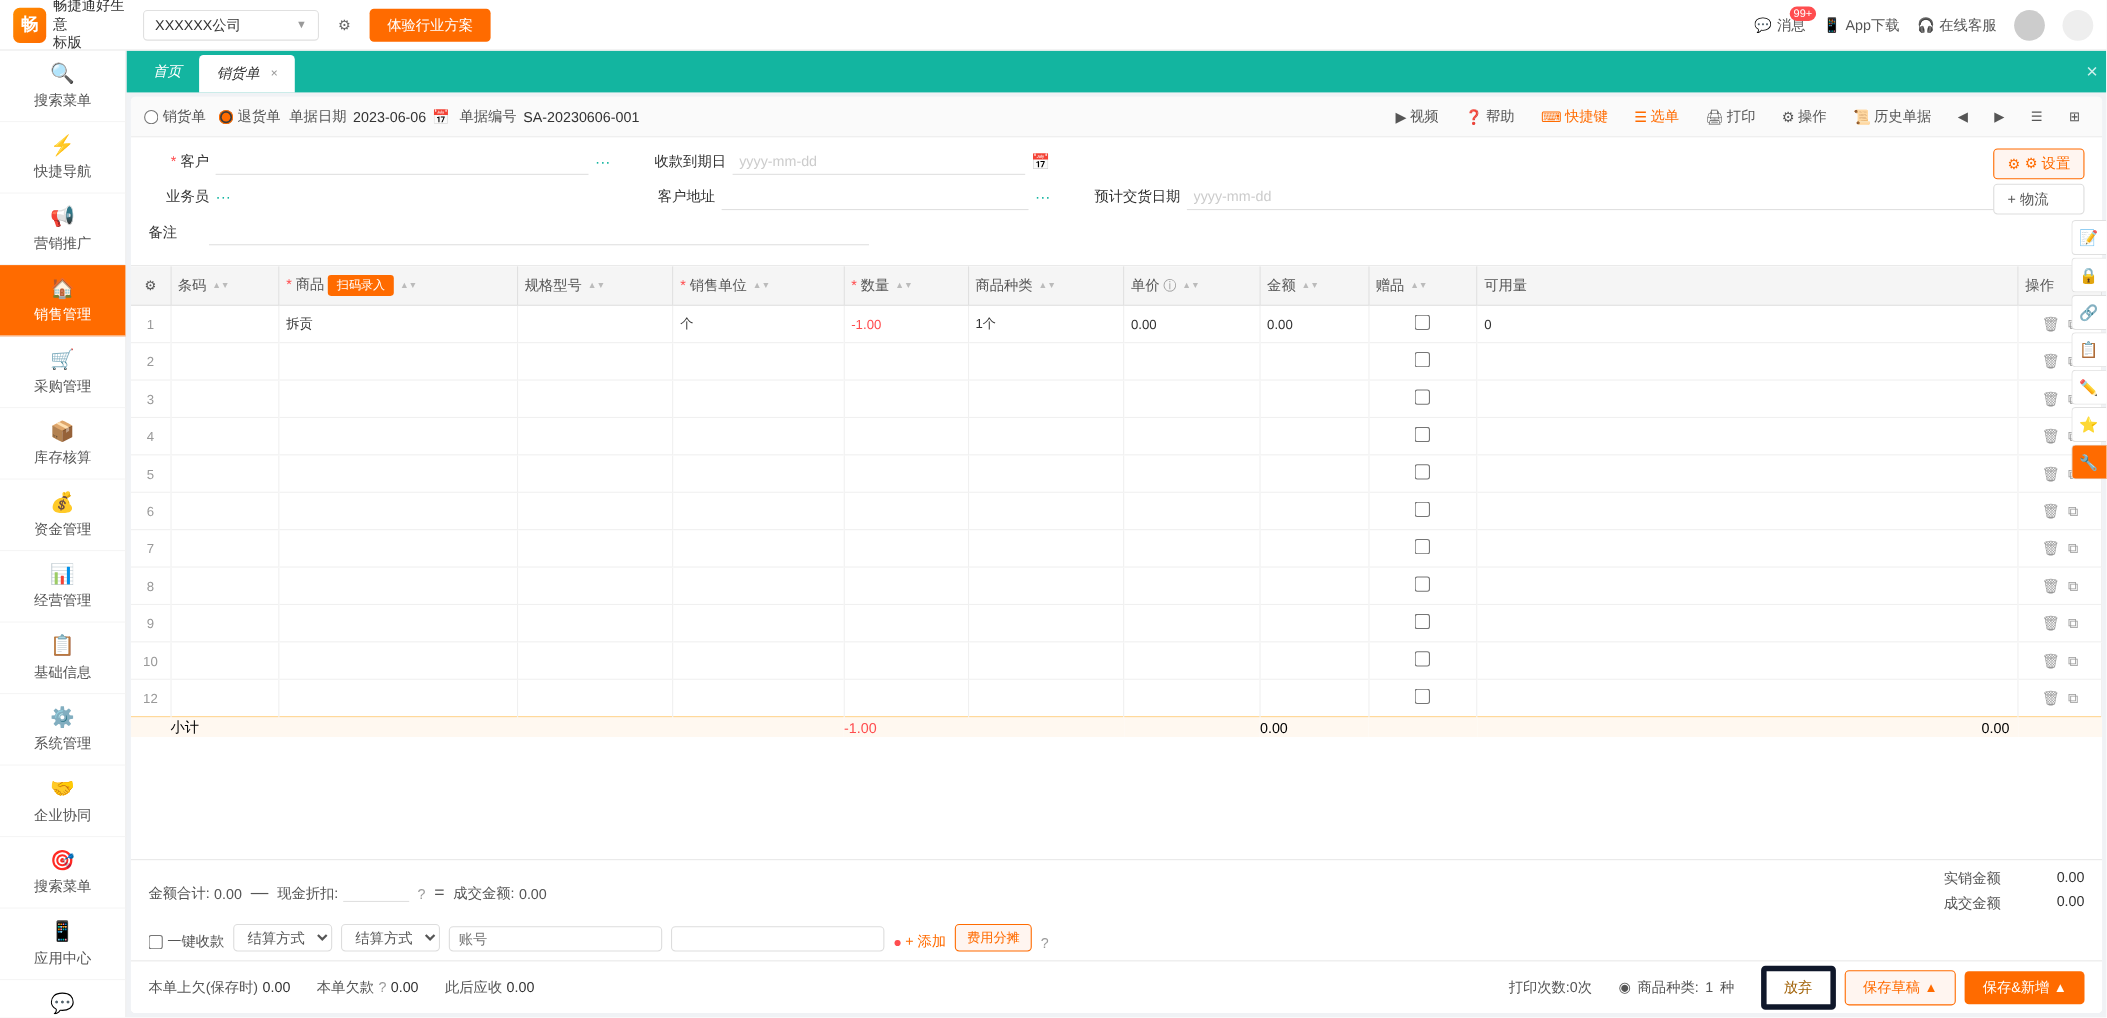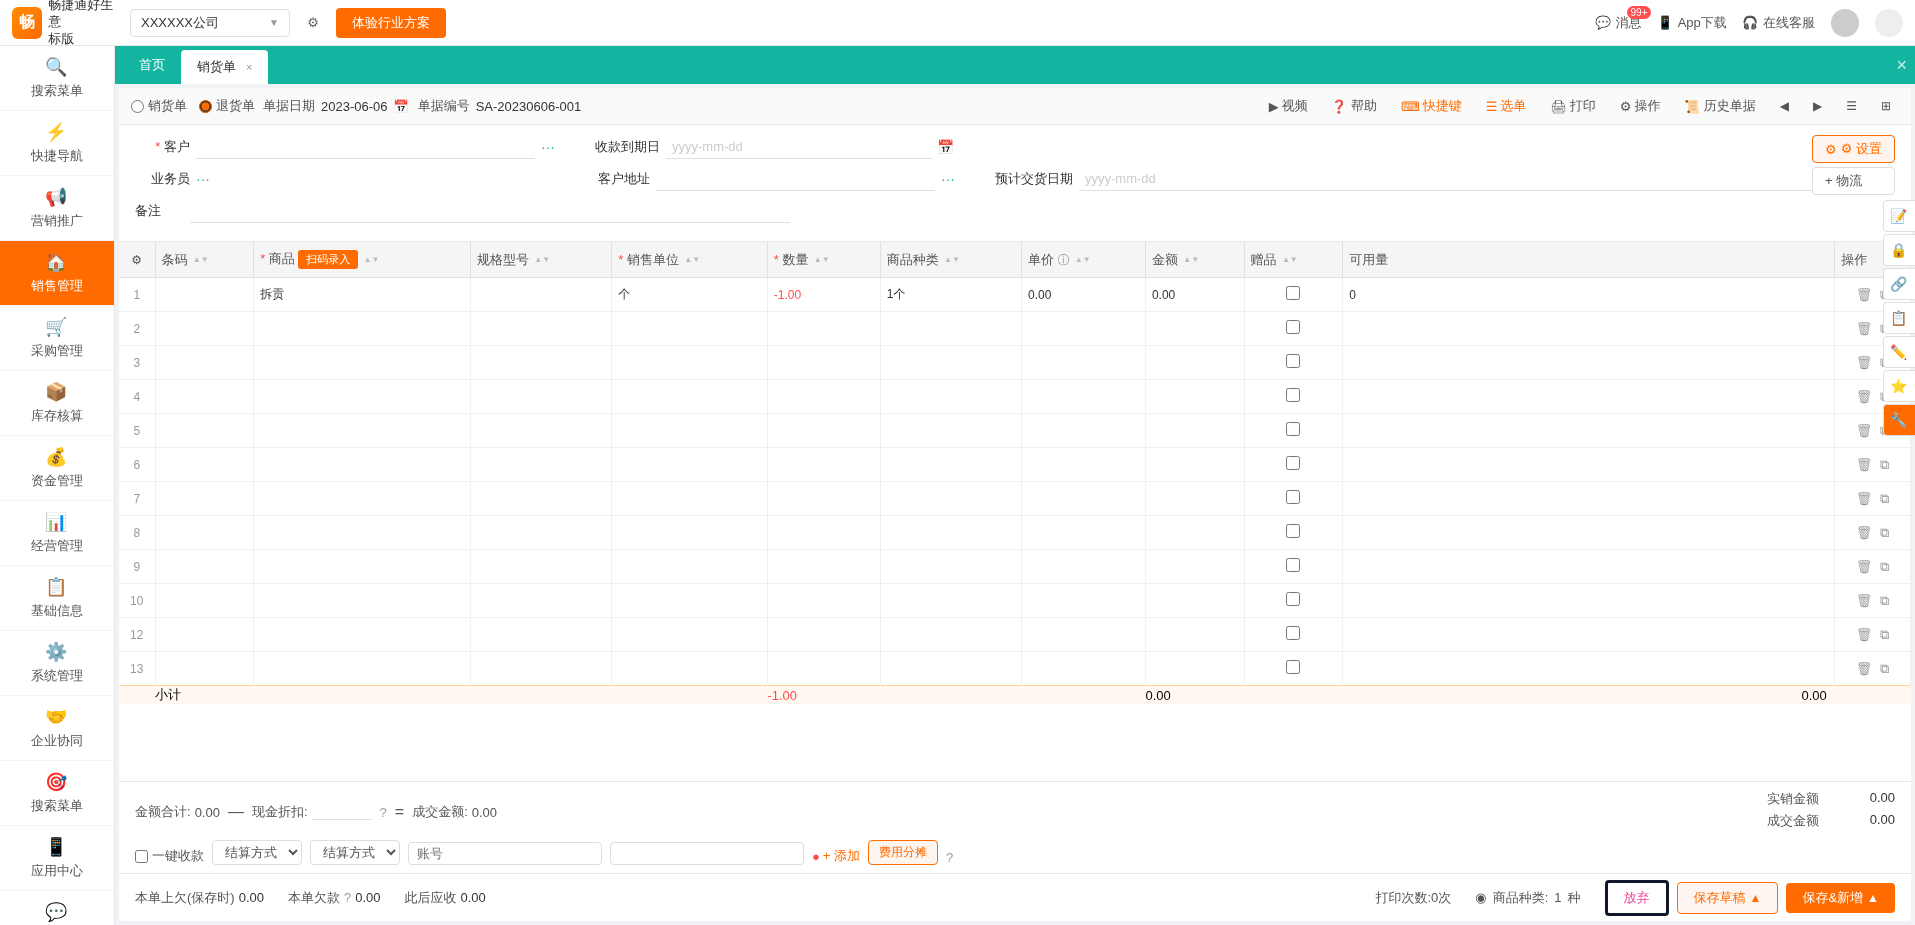--- a/index.html
+++ b/index.html
@@ -94,21 +94,21 @@
       background: #13b5a0;
       display: flex;
       align-items: center;
       height: 38px;
       padding: 0 8px;
       flex-shrink: 0;
     }
     .tab-item {
       height: 38px; display: flex; align-items: center;
       padding: 0 16px; cursor: pointer; color: rgba(255,255,255,0.8);
-      font-size: 13px; gap: 6px;
+      font-size: 13px; gap: 6px; font-style: italic;
     }
     .tab-item.home { color: #fff; font-weight: 500; }
     .tab-item.active-tab {
       background: #fff; color: #333; border-radius: 4px 4px 0 0;
       margin-top: 4px; height: 34px;
     }
     .tab-close { font-size: 11px; color: #999; cursor: pointer; margin-left: 4px; }
     .tab-spacer { flex: 1; }
     .tab-close-all { color: rgba(255,255,255,0.8); cursor: pointer; font-size: 18px; }
 
@@ -268,21 +268,21 @@
       gap: 24px;
       flex-shrink: 0;
     }
     .footer-stat { display: flex; align-items: center; gap: 4px; color: #555; font-size: 12px; }
     .footer-stat-value { color: #333; font-weight: 500; }
     .footer-spacer { flex: 1; }
     .print-info { display: flex; align-items: center; gap: 6px; font-size: 12px; color: #555; }
     .category-info { display: flex; align-items: center; gap: 6px; font-size: 12px; color: #555; }
     .footer-actions { display: flex; align-items: center; gap: 8px; }
     .btn-abandon {
-      background: #fff; color: #ec4899; border: 3px solid #0f172a;
+      background: #fff; color: #a16207; border: 5px solid #0f172a;
       border-radius: 4px; padding: 6px 16px; cursor: pointer; font-size: 13px;
     }
     .btn-save-draft {
       background: #fff5f0; color: #ff6b00; border: 1px solid #ff6b00;
       border-radius: 4px; padding: 6px 16px; cursor: pointer; font-size: 13px;
       display: flex; align-items: center; gap: 4px;
     }
     .btn-save-new {
       background: #ff6b00; color: #fff; border: none;
       border-radius: 4px; padding: 6px 16px; cursor: pointer; font-size: 13px;
@@ -745,37 +745,20 @@
     <td></td>
     <td style="text-align:center;"><input type="checkbox" class="table-checkbox" style=""></td>
     <td></td>
     <td style="text-align:center;">
       <span style="cursor:pointer; color:#999; margin-right:4px;">🗑</span>
       <span style="cursor:pointer; color:#999;">⧉</span>
     </td>
   </tr>
               <tr>
     <td style="text-align:center; color:#999;">12</td>
-    <td style="cursor:text;"></td>
-    <td style="cursor:text;"></td>
-    <td></td>
-    <td></td>
-    <td class=""></td>
-    <td></td>
-    <td></td>
-    <td></td>
-    <td style="text-align:center;"><input type="checkbox" class="table-checkbox" style=""></td>
-    <td></td>
-    <td style="text-align:center;">
-      <span style="cursor:pointer; color:#999; margin-right:4px;">🗑</span>
-      <span style="cursor:pointer; color:#999;">⧉</span>
-    </td>
-  </tr>
-              <tr>
-    <td style="text-align:center; color:#999;">13</td>
     <td style="cursor:text;"></td>
     <td style="cursor:text;"></td>
     <td></td>
     <td></td>
     <td class=""></td>
     <td></td>
     <td></td>
     <td></td>
     <td style="text-align:center;"><input type="checkbox" class="table-checkbox" style=""></td>
     <td></td>

